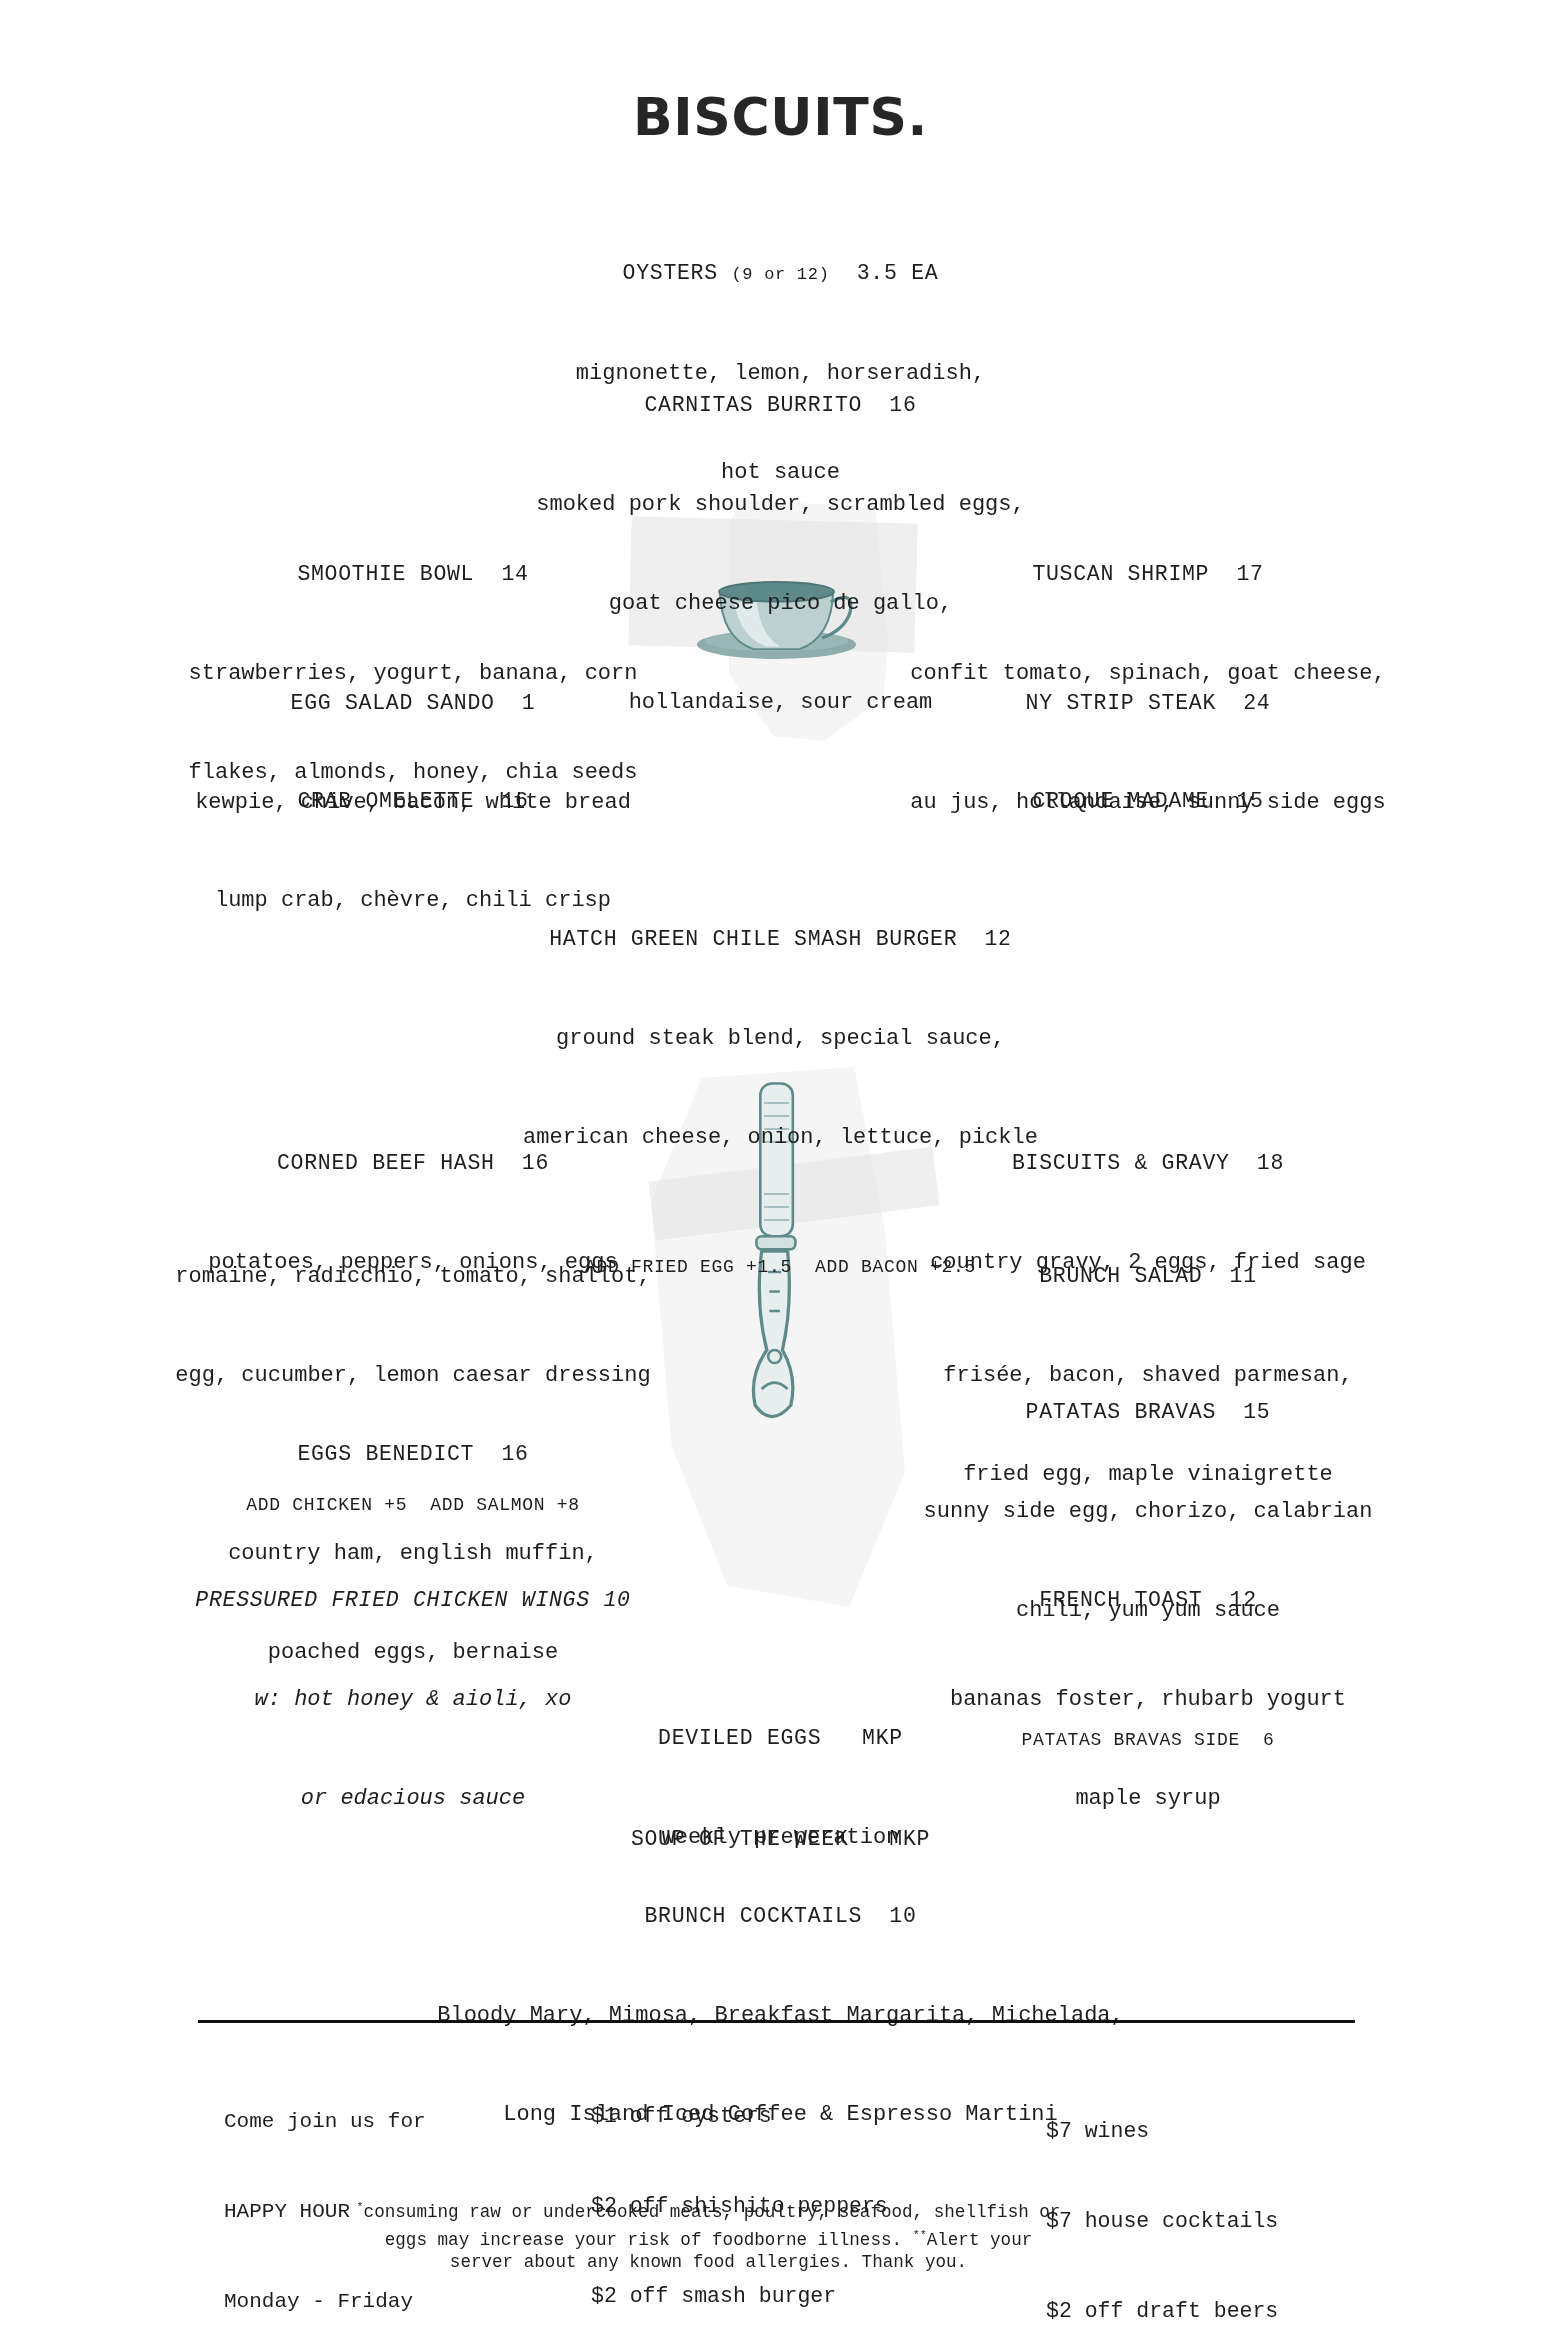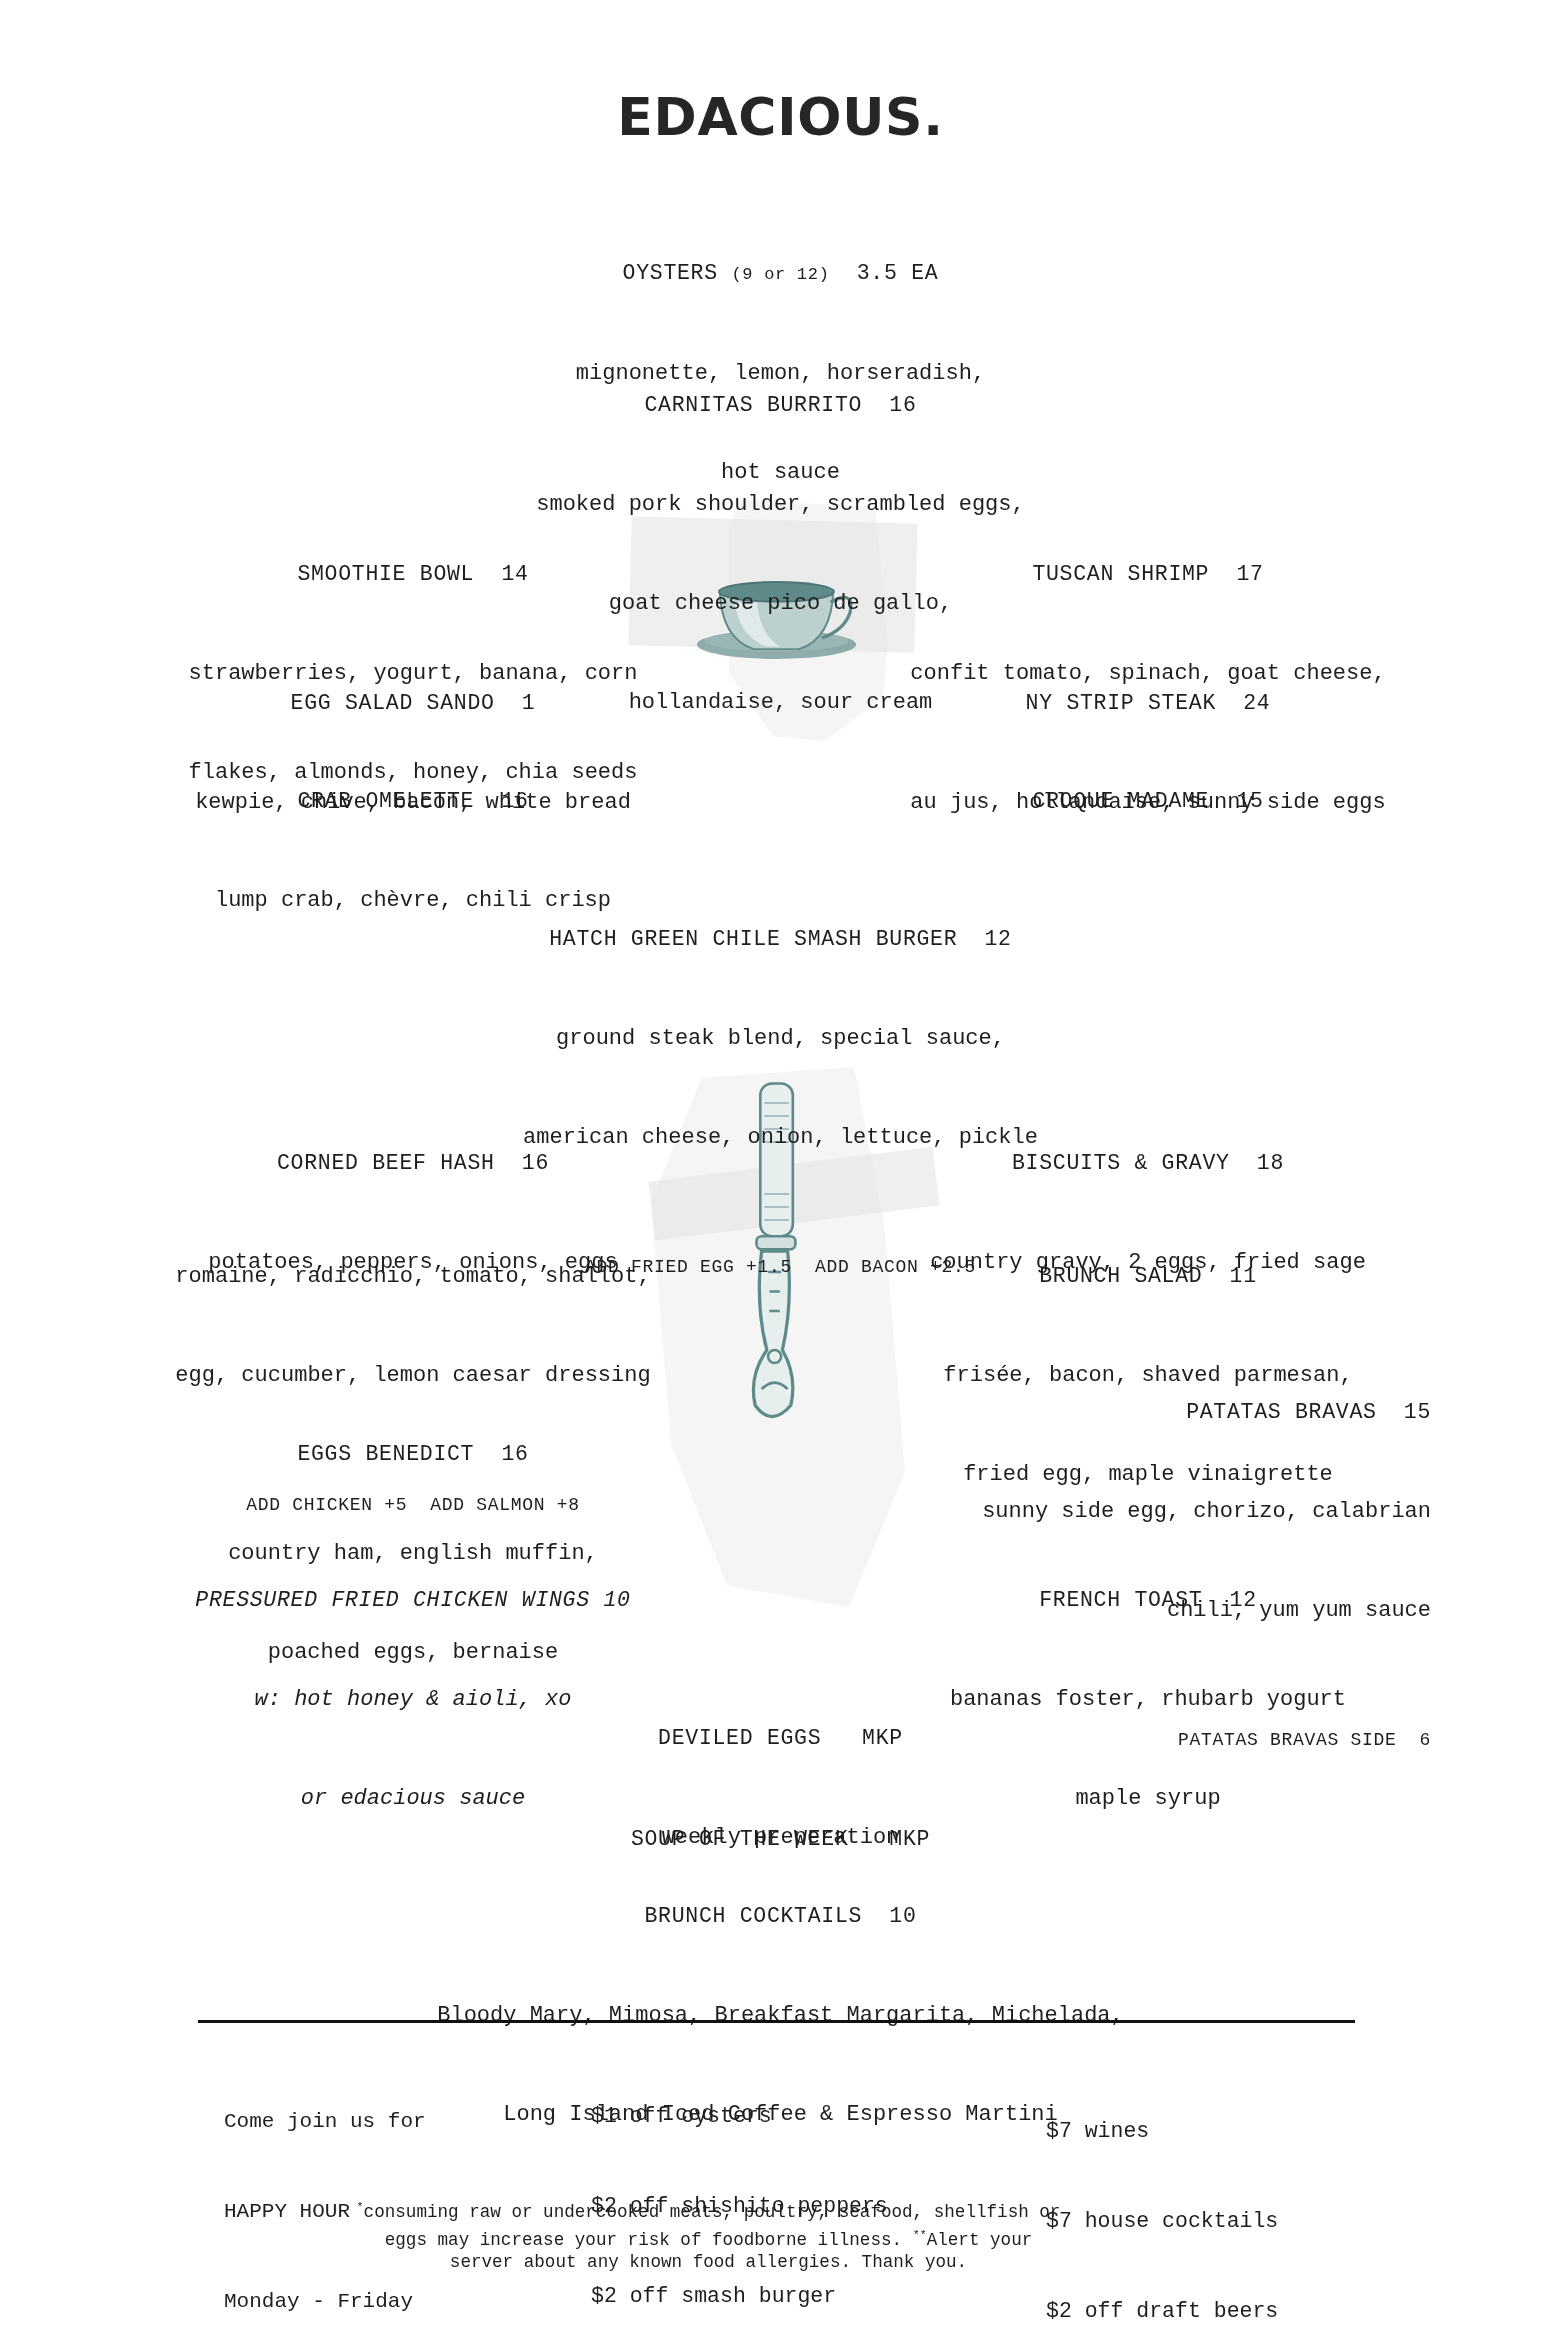--- a/index.html
+++ b/index.html
@@ -32,21 +32,21 @@
   .hh-col3 { left: 1046px; top: 2056px; line-height: 30px; }
   .footnote {
     position: absolute; left: 0; width: 1417px; top: 2196px; text-align: center;
     font-size: 17.6px; line-height: 23px; color: #1e1e1e;
   }
   .footnote sup { font-size: 11.7px; vertical-align: 6.5px; }
 </style>
 </head>
 <body>
 
-<div class="title">EDACIOUS.</div>
+<div class="title">BISCUITS.</div>
 
 <div class="paper" style="left:729px; top:500px; width:159px; height:241px; clip-path: polygon(8% 0, 92% 3%, 100% 60%, 97% 82%, 60% 100%, 28% 98%, 0 72%, 0 10%);"></div>
 <div class="tape" style="left:630px; top:520px; width:286px; height:129px; transform: rotate(1.5deg);"></div>
 <svg class="illus" style="left:695px; top:576px;" width="163" height="85" viewBox="0 0 250 130">
   <ellipse cx="125" cy="105" rx="122" ry="22" fill="#6d9494" opacity="0.75"></ellipse>
   <ellipse cx="125" cy="100" rx="110" ry="15" fill="#9fbcbc" opacity="0.7"></ellipse>
   <path d="M38 22 Q40 95 90 112 L160 112 Q210 95 212 22 Z" fill="#bcd0d0" stroke="#5f8a8a" stroke-width="3"></path>
   <path d="M60 40 Q70 95 110 108 L130 108 Q100 90 95 40 Z" fill="#e9f0f0" opacity="0.8"></path>
   <ellipse cx="125" cy="24" rx="88" ry="15" fill="#5f8a8a" stroke="#4e7575" stroke-width="3"></ellipse>
   <path d="M208 40 Q245 20 238 55 Q230 82 195 95" fill="none" stroke="#5f8a8a" stroke-width="5"></path>
@@ -139,21 +139,21 @@
 
 <div class="block mono rightcol" style="top:1081px;">
   <span class="name">BISCUITS &amp; GRAVY  18</span>
   <span class="desc">country gravy, 2 eggs, fried sage</span>
 </div>
 <div class="block mono rightcol" style="top:1194px;">
   <span class="name">BRUNCH SALAD  11</span>
   <span class="desc">frisée, bacon, shaved parmesan,</span>
   <span class="desc">fried egg, maple vinaigrette</span>
 </div>
-<div class="block mono rightcol" style="top:1330px;text-align:right;">
+<div class="block mono rightcol" style="top:1330px;">
   <span class="name">PATATAS BRAVAS  15</span>
   <span class="desc">sunny side egg, chorizo, calabrian</span>
   <span class="desc">chili, yum yum sauce</span>
   <span class="addon">PATATAS BRAVAS SIDE  6</span>
 </div>
 <div class="block mono rightcol" style="top:1518px;">
   <span class="name">FRENCH TOAST  12</span>
   <span class="desc">bananas foster, rhubarb yogurt</span>
   <span class="desc">maple syrup</span>
 </div>

